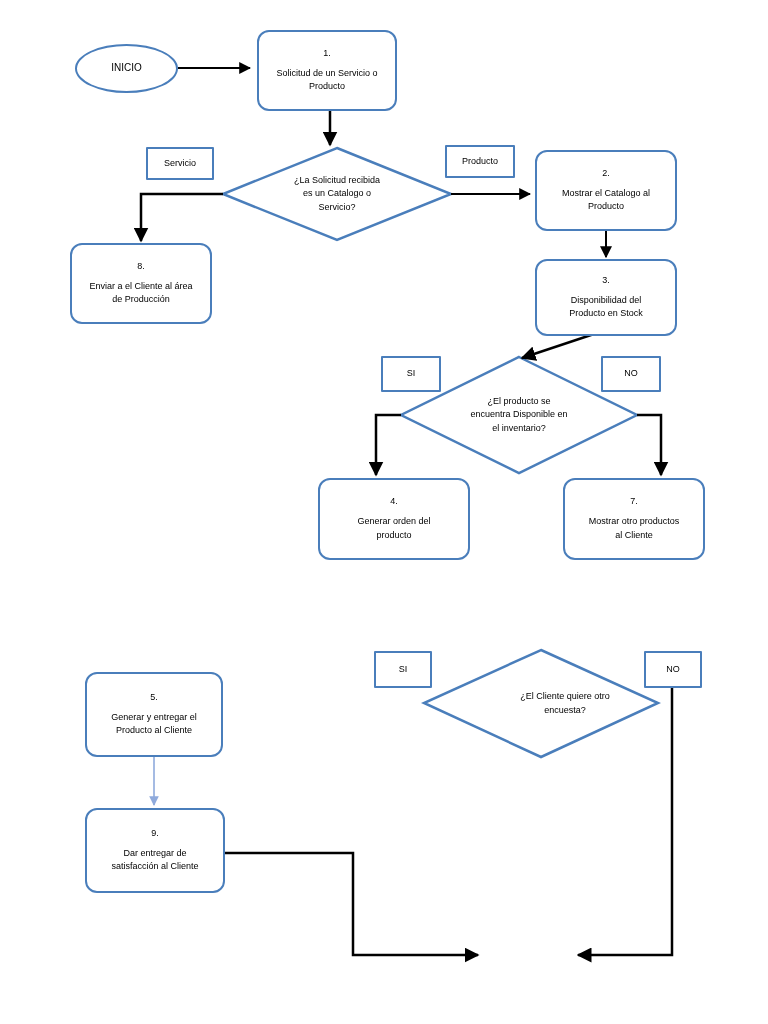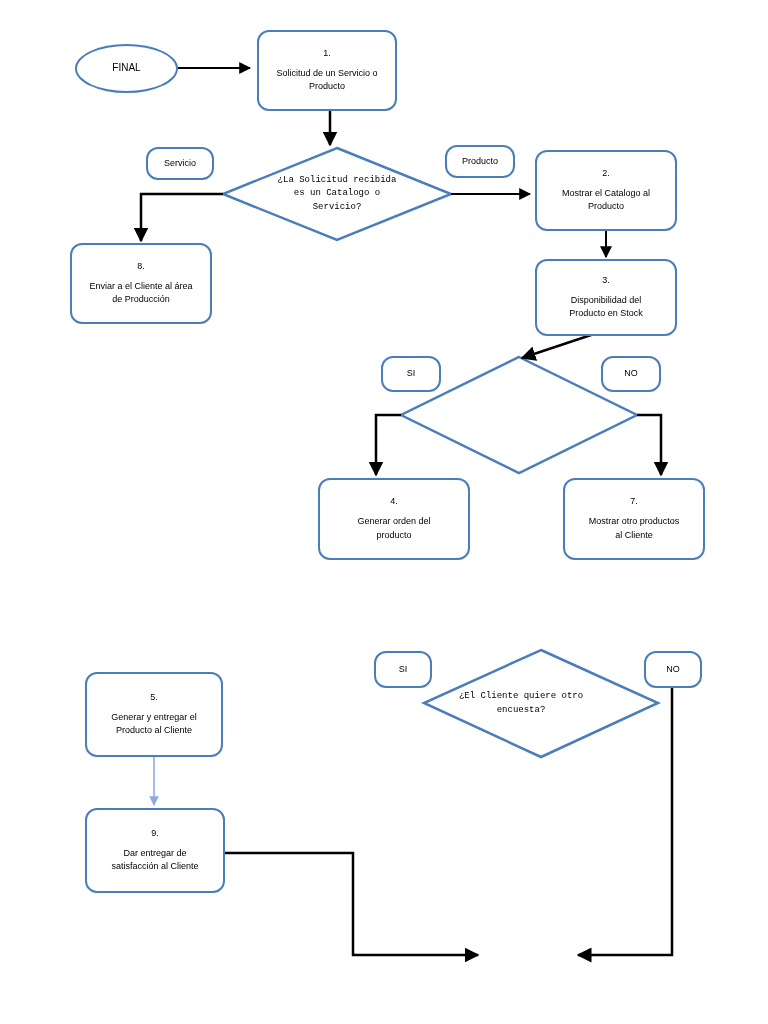--- a/index.html
+++ b/index.html
@@ -40,37 +40,36 @@
     color: #000000;
     z-index: 3;
   }
   .node-process {
     border: 2px solid #4a7ebb;
     border-radius: 12px;
     background: #ffffff;
   }
   .node-label-box {
     border: 2px solid #4a7ebb;
-    border-radius: 12px;
+    border-radius: 1px;
     background: #ffffff;
   }
   .node-terminator {
     border: 2px solid #4a7ebb;
     border-radius: 50%;
     background: #ffffff;
   }
   .node-decision {
     background: transparent;
     border: none;
   }
   .node-decision .decision-text {
     position: relative;
     z-index: 4;
     width: 62%;
-    font-family: Liberation Mono, monospace;
   }
   .num {
     display: block;
     margin-bottom: 9px;
   }
   .txt {
     display: block;
     line-height: 1.45;
   }
   .decision-text .txt {
@@ -117,21 +116,21 @@
     <path d="M 637 415 L 661 415 L 661 475" fill="none" stroke="#000000" stroke-width="2.5" marker-end="url(#arrowBlack)"></path>
 
     <line x1="154" y1="757" x2="154" y2="805" stroke="#8faadc" stroke-width="1.6" marker-end="url(#arrowLight)"></line>
 
     <path d="M 225 853 L 353 853 L 353 955 L 478 955" fill="none" stroke="#000000" stroke-width="2.5" marker-end="url(#arrowBlack)"></path>
 
     <path d="M 672 688 L 672 955 L 578 955" fill="none" stroke="#000000" stroke-width="2.5" marker-end="url(#arrowBlack)"></path>
   </svg>
 
   <div class="node node-terminator fs10" style="left:75px; top:44px; width:103px; height:49px;">
-    <span class="txt">FINAL</span>
+    <span class="txt">INICIO</span>
   </div>
 
   <div class="node node-process fs9" style="left:257px; top:30px; width:140px; height:81px;">
     <span class="num">1.</span>
     <span class="txt">Solicitud de un Servicio o</span>
     <span class="txt">Producto</span>
   </div>
 
   <div class="node node-decision fs9" style="left:223px; top:148px; width:228px; height:92px;">
     <div class="decision-text">
@@ -160,20 +159,27 @@
     <span class="txt">Mostrar el Catalogo al</span>
     <span class="txt">Producto</span>
   </div>
 
   <div class="node node-process fs9" style="left:535px; top:259px; width:142px; height:77px;">
     <span class="num">3.</span>
     <span class="txt">Disponibilidad del</span>
     <span class="txt">Producto en Stock</span>
   </div>
 
+  <div class="node node-decision fs9" style="left:401px; top:357px; width:236px; height:116px;">
+    <div class="decision-text">
+      <span class="txt">¿El producto se</span>
+      <span class="txt">encuentra Disponible en</span>
+      <span class="txt">el inventario?</span>
+    </div>
+  </div>
 
   <div class="node node-label-box fs9" style="left:381px; top:356px; width:60px; height:36px;">
     <span class="txt">SI</span>
   </div>
 
   <div class="node node-label-box fs9" style="left:601px; top:356px; width:60px; height:36px;">
     <span class="txt">NO</span>
   </div>
 
   <div class="node node-process fs9" style="left:318px; top:478px; width:152px; height:82px;">
@@ -193,21 +199,21 @@
     <span class="txt">Generar y entregar el</span>
     <span class="txt">Producto al Cliente</span>
   </div>
 
   <div class="node node-process fs9" style="left:85px; top:808px; width:140px; height:85px;">
     <span class="num">9.</span>
     <span class="txt">Dar entregar de</span>
     <span class="txt">satisfacción al Cliente</span>
   </div>
 
-  <div class="node node-decision fs9" style="left:404px; top:650px; width:234px; height:107px;">
+  <div class="node node-decision fs9" style="left:448px; top:650px; width:234px; height:107px;">
     <div class="decision-text">
       <span class="txt">¿El Cliente quiere otro</span>
       <span class="txt">encuesta?</span>
     </div>
   </div>
 
   <div class="node node-label-box fs9" style="left:374px; top:651px; width:58px; height:37px;">
     <span class="txt">SI</span>
   </div>
 

